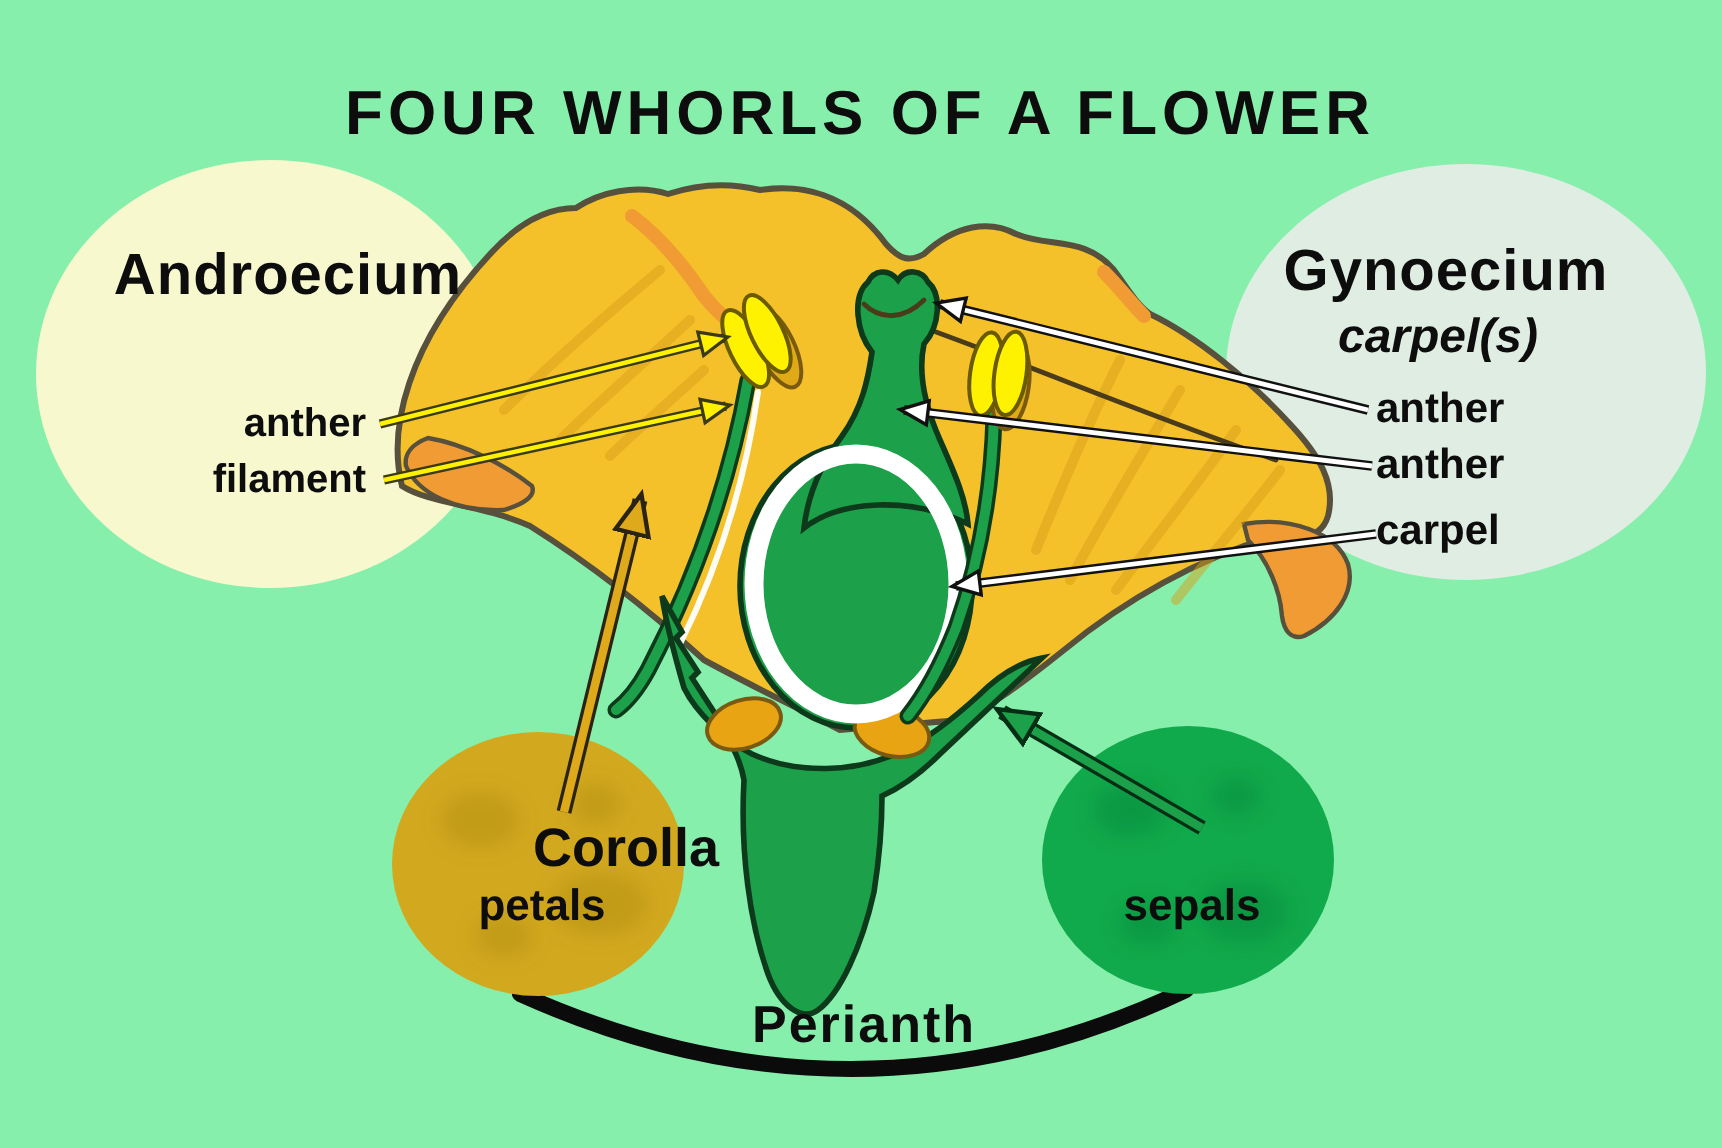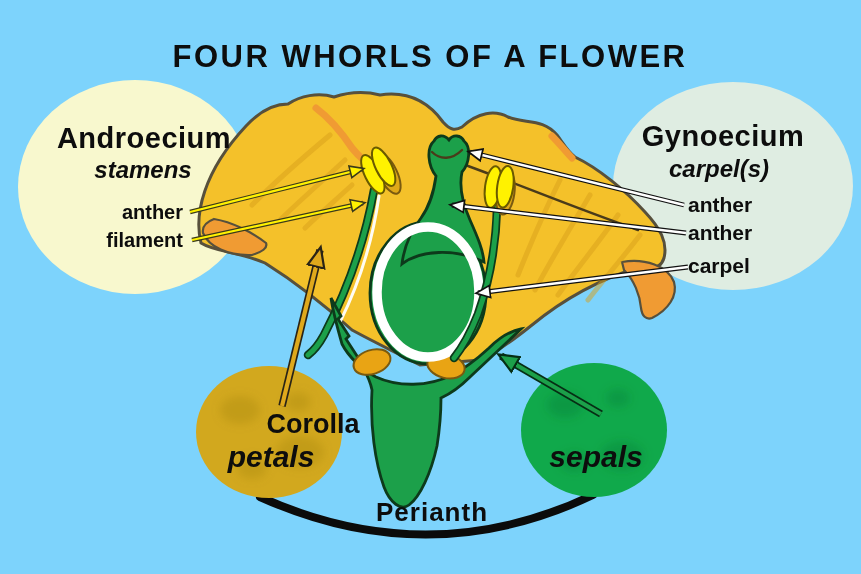--- a/index.html
+++ b/index.html
@@ -1,16 +1,16 @@
 <!DOCTYPE html>
 <html style="--petal-gold: #F4C12A; --petal-orange: #F09B33; --flower-green: #1CA04A; --outline-dark: #57503C; --green-outline: #0D3A1B; --anther-yellow: #FFF200; --anther-gold: #DFA918; --circle-androecium: #F8F8CE; --circle-gynoecium: #DFEDE2; --circle-corolla: #D2A81E; --circle-calyx: #10A94B; --arrow-yellow: #FFF200; --arrow-white: #FFFFFF; --arrow-gold: #DFA91C; --arrow-green: #1CA04A; --text: #0D0D0D;"><head>
 <meta charset="utf-8">
 <style>
   html,body{margin:0;padding:0;background:#fff;}
-  #stage{position:relative;width:861px;height:574px;background:#7dd3fc;overflow:hidden;
+  #stage{position:relative;width:861px;height:574px;background:#86efac;overflow:hidden;
          font-family:"Liberation Sans",sans-serif;}
   #stage svg{position:absolute;left:0;top:0;}
 
   
   .petal-main{fill:var(--petal-gold);stroke:var(--outline-dark);stroke-width:3;}
   .orange-part{fill:var(--petal-orange);stroke:var(--outline-dark);stroke-width:2.2;}
   .orange-stripe{fill:none;stroke:var(--petal-orange);stroke-width:7;stroke-linecap:round;}
   .vein{fill:none;stroke:#d89f1a;stroke-width:5;opacity:.5;stroke-linecap:round;}
   .crease{fill:none;stroke:#4a3b1a;stroke-width:2.4;stroke-linecap:round;}
   .green-part{fill:var(--flower-green);stroke:var(--green-outline);stroke-width:2.8;}
@@ -44,21 +44,21 @@
 
   
   .lbl{position:absolute;font-weight:bold;color:var(--text);white-space:nowrap;line-height:1.05;}
   .center{transform:translateX(-50%);}
   .title{font-size:31px;letter-spacing:2.5px;}
   .whorl-name{font-size:29px;letter-spacing:.5px;}
   .whorl-sub{font-size:24px;font-style:italic;}
   .part-lbl{font-size:20px;}
   .part-lbl-r{font-size:21px;}
   .circle-name{font-size:27px;margin-left:43px;}
-  .circle-sub{font-size:30px;font-style:italic;}
+  .circle-sub{font-size:22px;}
   .perianth{font-size:26px;letter-spacing:1px;}
   .ralign{text-align:right;}
 </style>
 </head>
 <body>
 
 <div id="stage">
 
   <svg width="861" height="574" viewBox="0 0 861 574">
     <defs>
@@ -233,21 +233,20 @@
       <g>
         <line class="au-green" x1="601" y1="414" x2="501" y2="356"></line>
         <line class="ao-green" x1="601" y1="414" x2="501" y2="356" marker-end="url(#mhGr)"></line>
       </g>
     </g>
   </svg>
 
   <div class="lbl title center" style="left:430px;top:41px;">FOUR WHORLS OF A FLOWER</div>
 
   <div class="lbl whorl-name center" style="left:144px;top:123px;">Androecium</div>
-  <div class="lbl whorl-sub center" style="left:143px;top:157px;">stamens</div>
   <div class="lbl part-lbl ralign" style="left:0;width:183px;top:202px;">anther</div>
   <div class="lbl part-lbl ralign" style="left:0;width:183px;top:230px;">filament</div>
 
   <div class="lbl whorl-name center" style="left:723px;top:121px;">Gynoecium</div>
   <div class="lbl whorl-sub center" style="left:719px;top:156px;">carpel(s)</div>
   <div class="lbl part-lbl-r" style="left:688px;top:194px;">anther</div>
   <div class="lbl part-lbl-r" style="left:688px;top:222px;">anther</div>
   <div class="lbl part-lbl-r" style="left:688px;top:255px;">carpel</div>
 
   <div class="lbl circle-name center" style="left:270px;top:410px;">Corolla</div>

